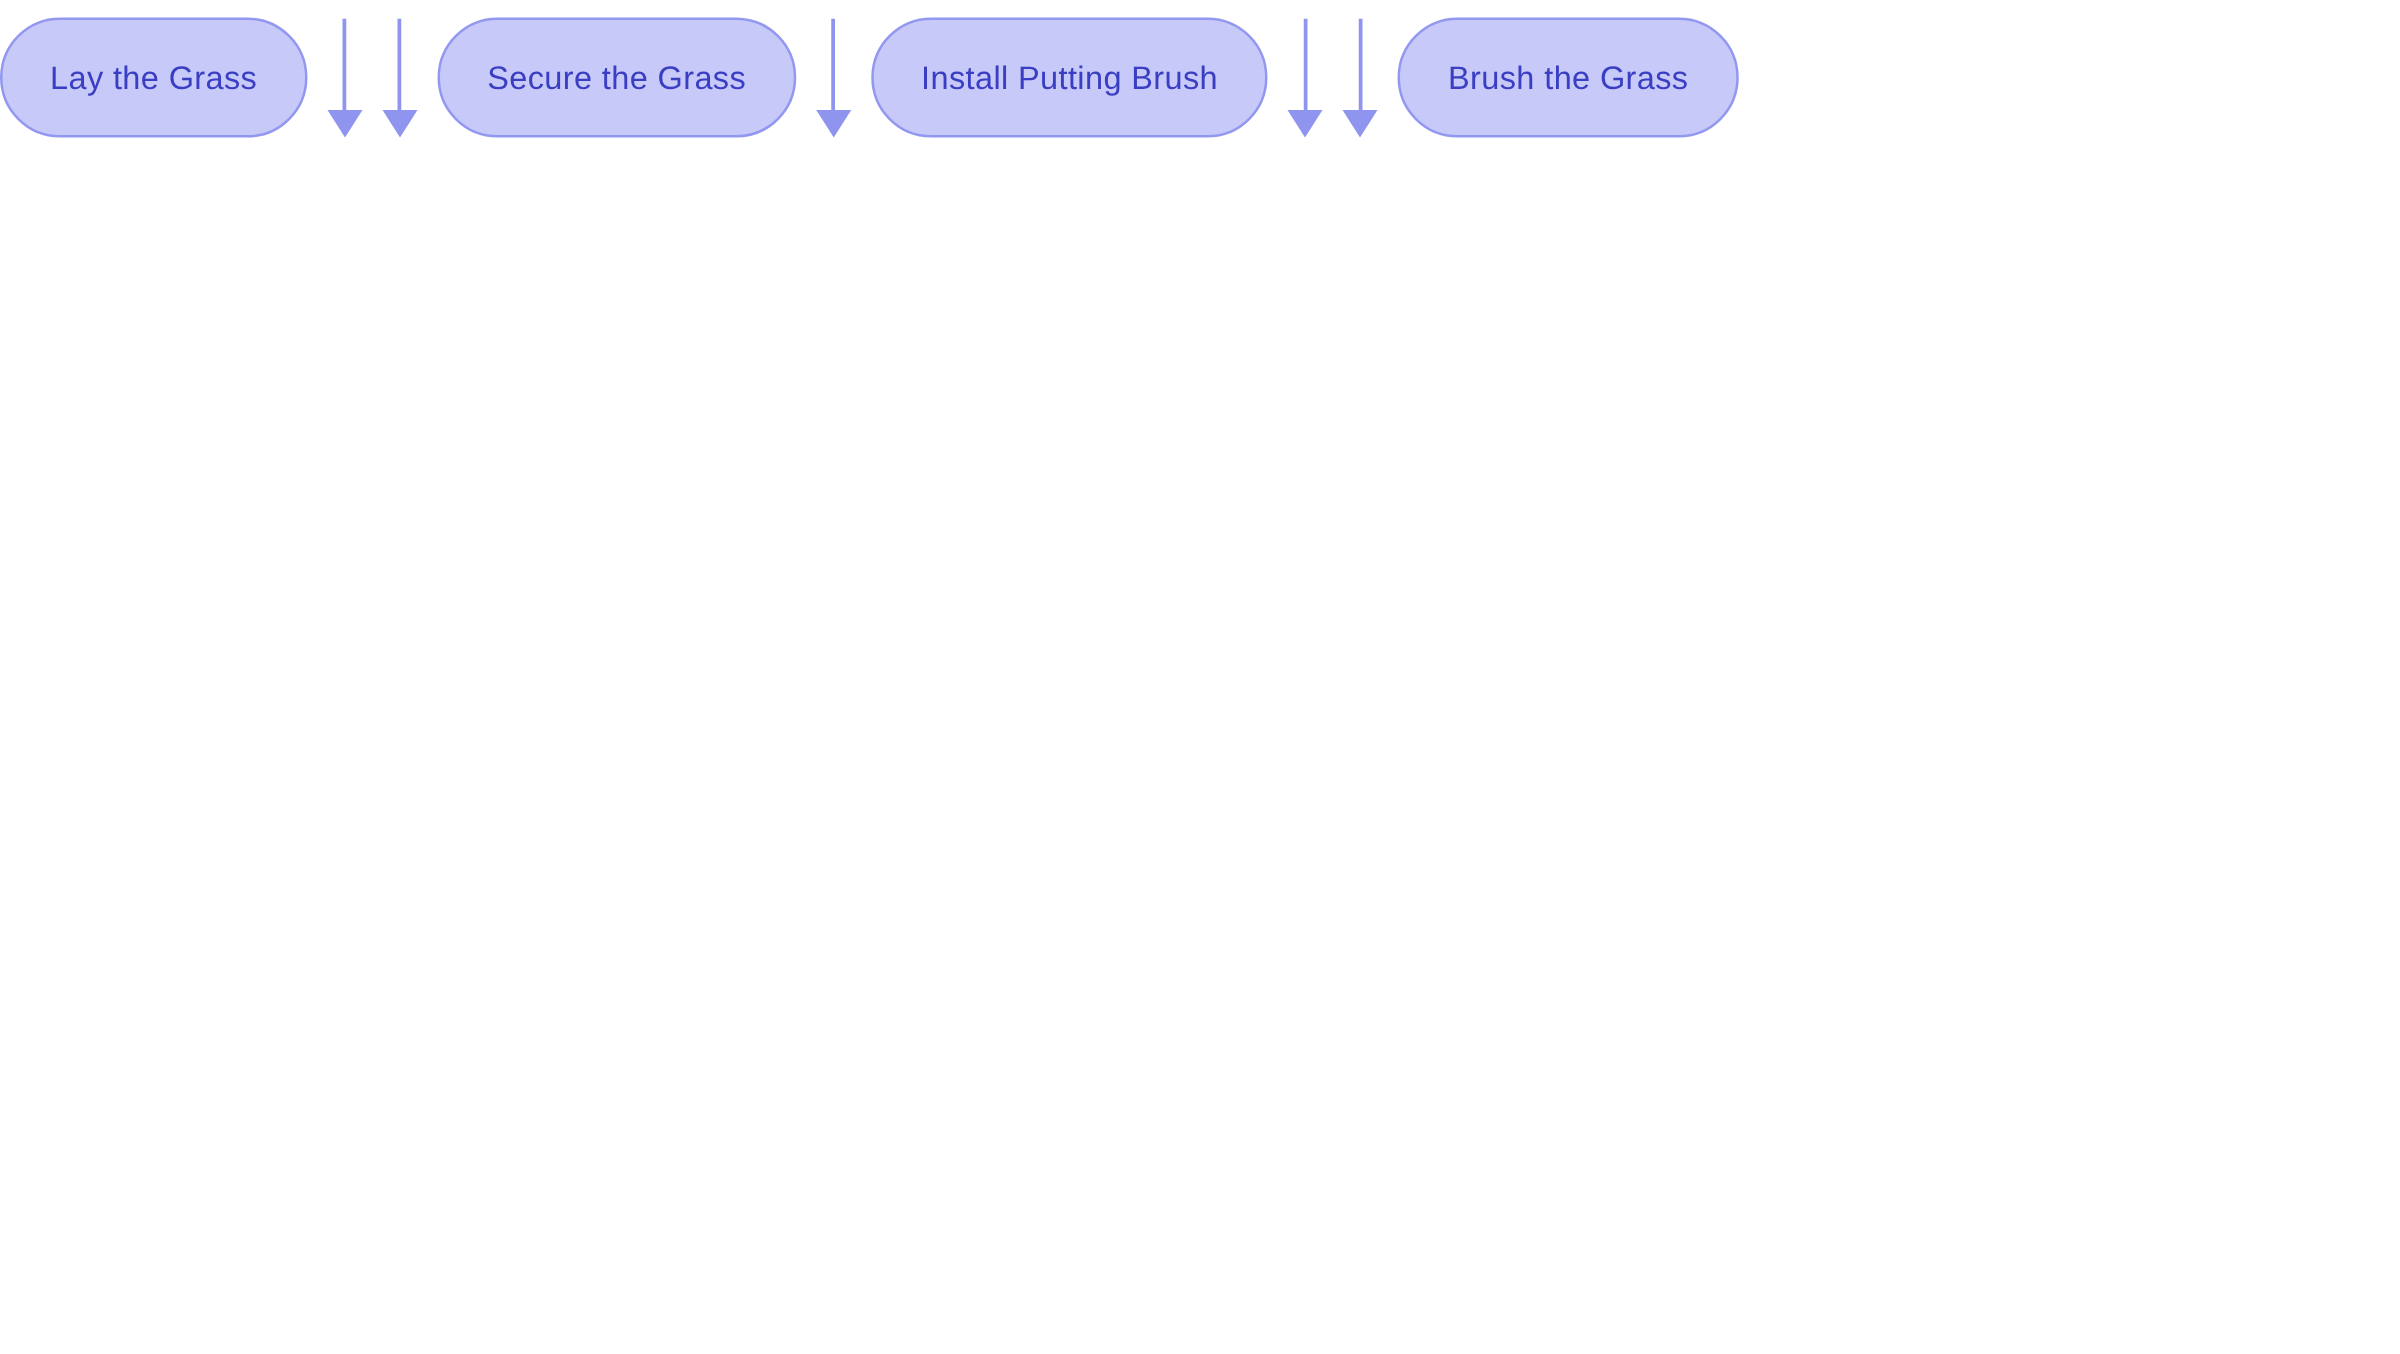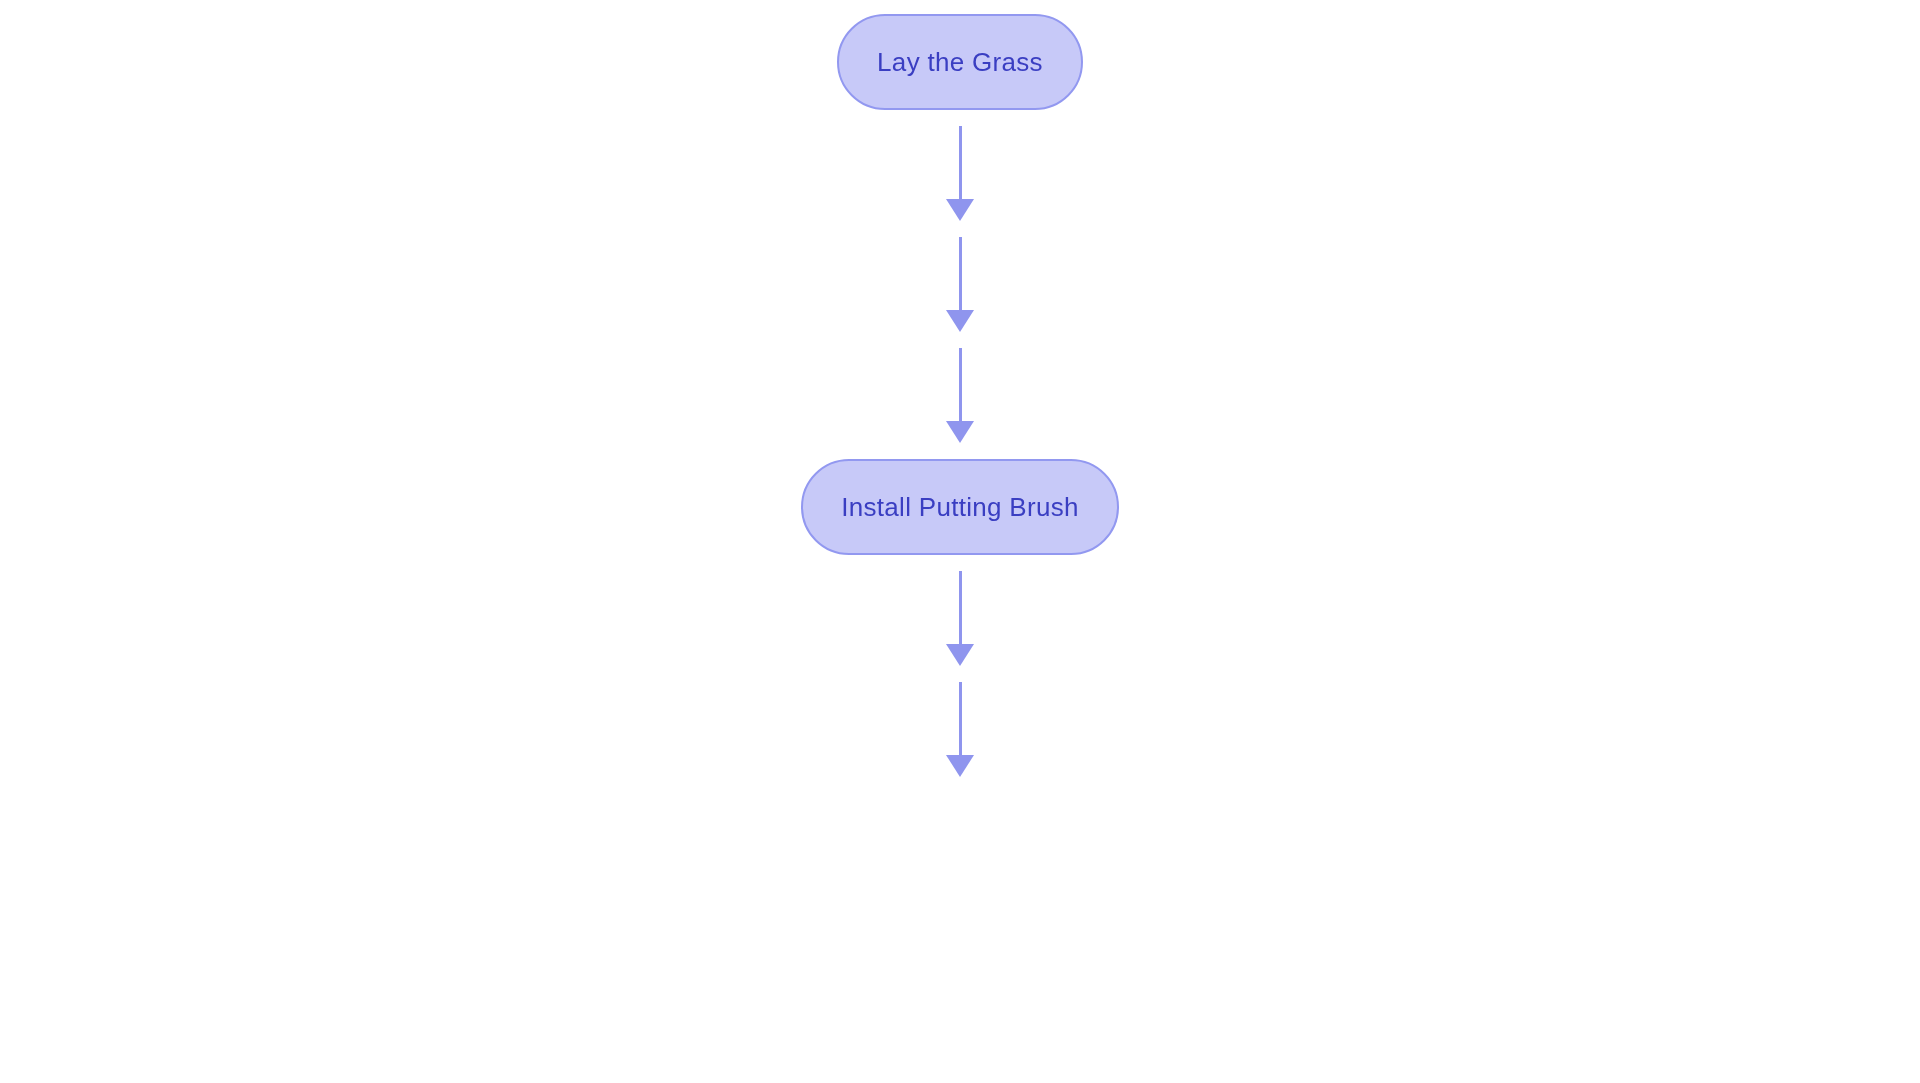--- a/index.html
+++ b/index.html
@@ -22,21 +22,21 @@
     height: 1083px;
     background: var(--background);
     overflow: hidden;
   }
   .flowchart {
     position: absolute;
     left: 0;
     top: 14px;
     width: 1920px;
     display: flex;
-    flex-direction: column;
+    flex-direction: row;
     align-items: center;
     gap: 16px;
   }
   .node {
     height: 96px;
     min-height: 96px;
     border-radius: 48px;
     background: var(--node-fill);
     border: 2px solid var(--node-border);
     color: var(--node-text);
@@ -83,20 +83,23 @@
       <div class="line"></div>
       <div class="head"></div>
     </div>
 
 
     <div class="connector">
       <div class="line"></div>
       <div class="head"></div>
     </div>
 
+    <div class="node">
+      <span>Secure the Grass</span>
+    </div>
 
     <div class="connector">
       <div class="line"></div>
       <div class="head"></div>
     </div>
 
     <div class="node">
       <span>Install Putting Brush</span>
     </div>
 
@@ -104,15 +107,18 @@
       <div class="line"></div>
       <div class="head"></div>
     </div>
 
 
     <div class="connector">
       <div class="line"></div>
       <div class="head"></div>
     </div>
 
+    <div class="node">
+      <span>Brush the Grass</span>
+    </div>
 
   </div>
 </div>
 
 </body></html>

